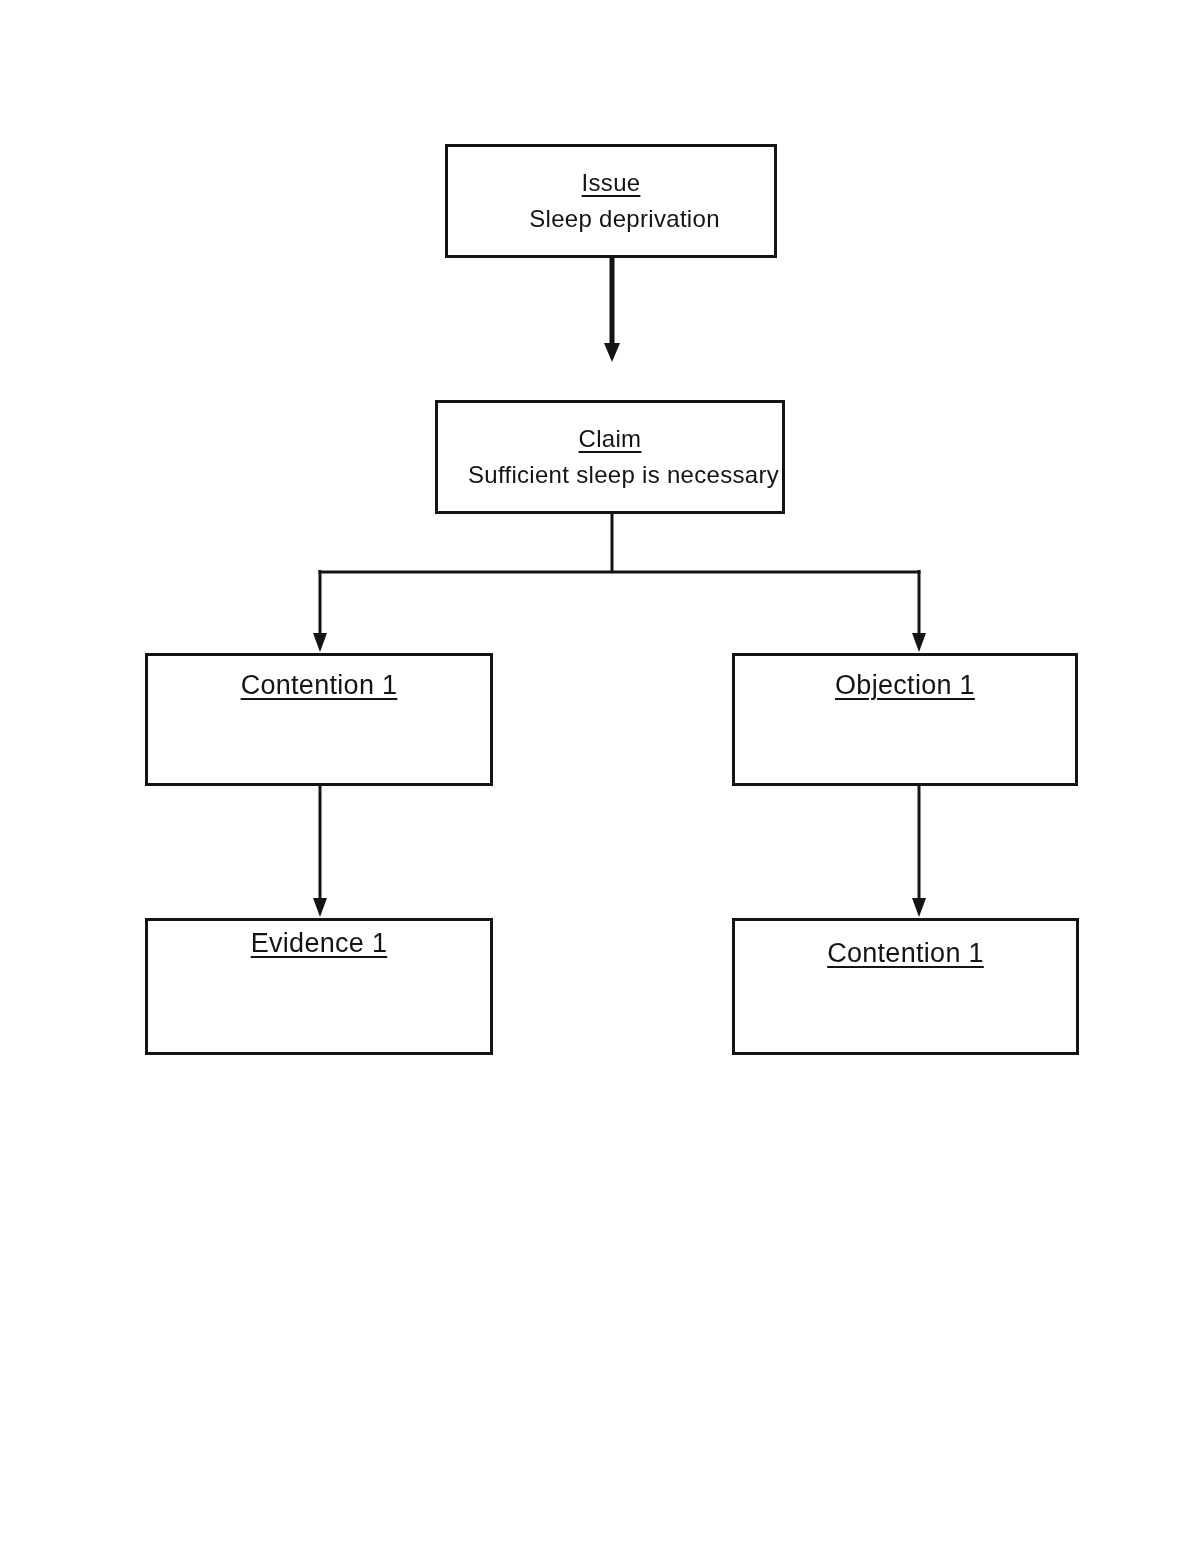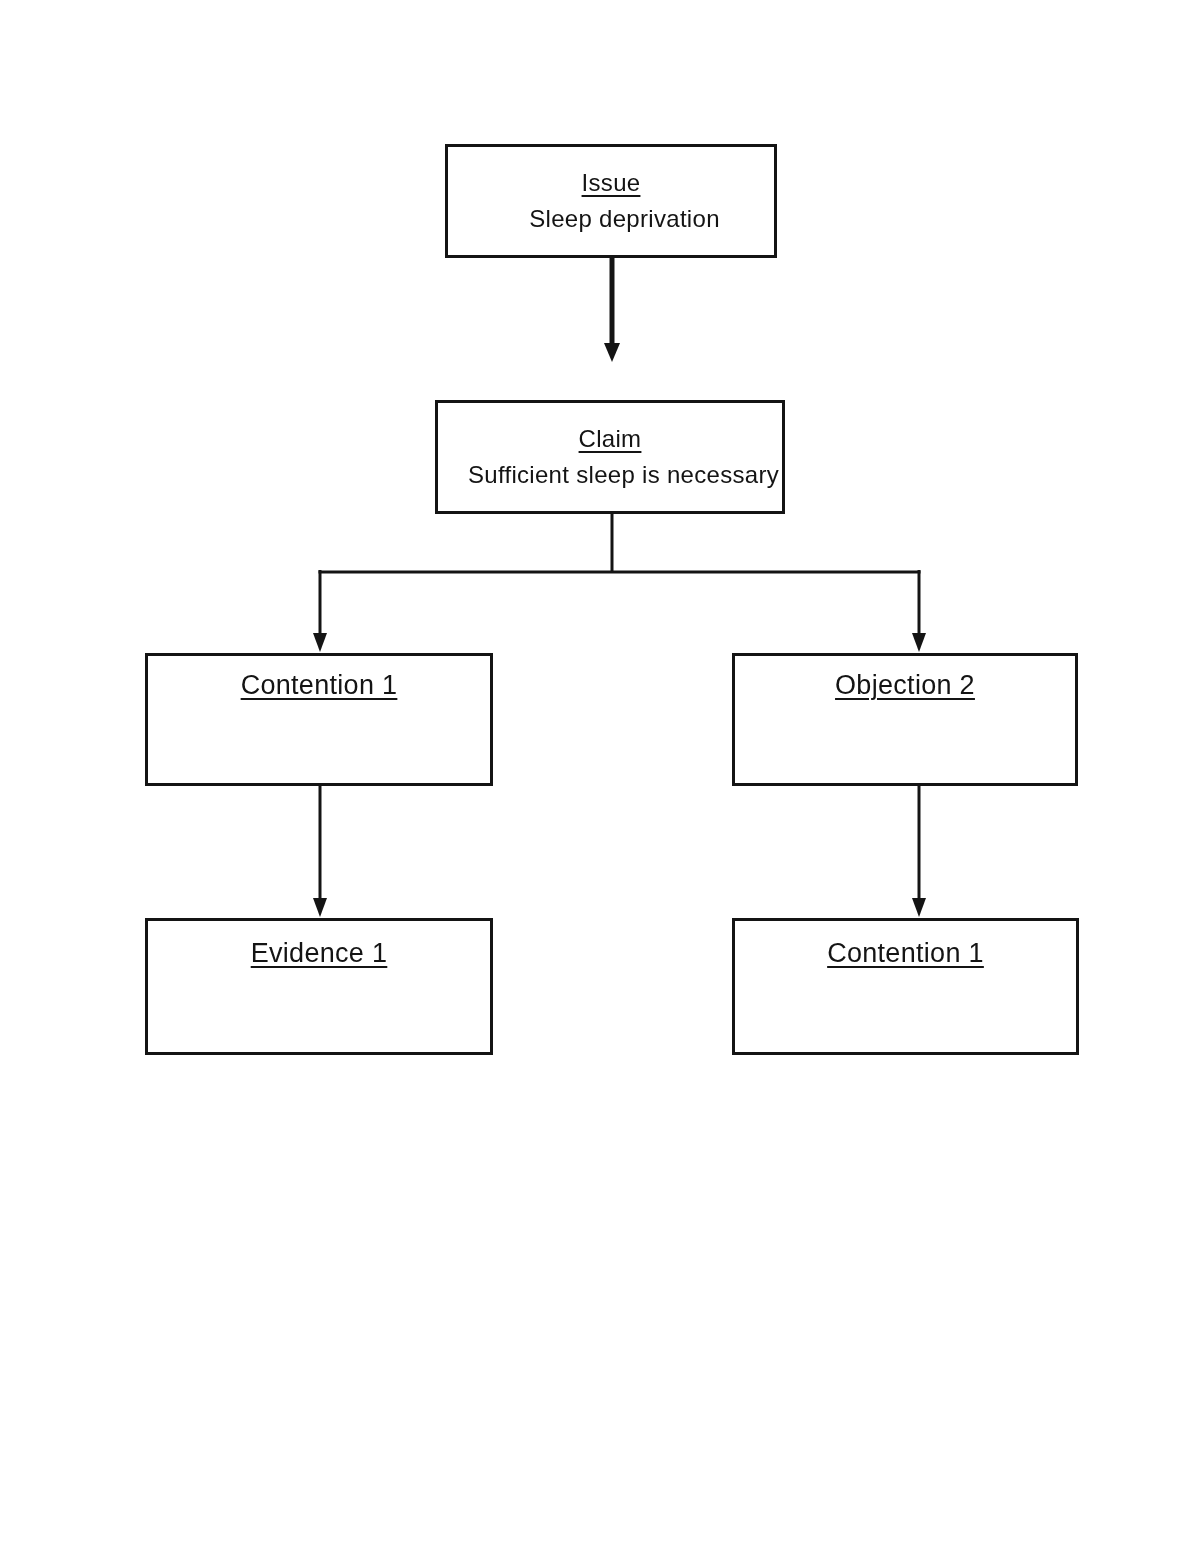--- a/index.html
+++ b/index.html
@@ -58,21 +58,21 @@
     padding-left: 27px;
   }
   .node.single .node-title {
     font-size: 27px;
     line-height: 30px;
   }
   #node-issue        { left: 445px; top: 144px; width: 332px; height: 114px; }
   #node-claim        { left: 435px; top: 363px; width: 350px; height: 114px; margin-top: 37px; }
   #node-contention1  { left: 145px; top: 653px; width: 348px; height: 133px; padding-top: 14px; }
   #node-objection1   { left: 732px; top: 653px; width: 346px; height: 133px; padding-top: 14px; }
-  #node-evidence1    { left: 145px; top: 918px; width: 348px; height: 137px; padding-top: 17px; }
+  #node-evidence1    { left: 145px; top: 918px; width: 348px; height: 137px; padding-top: 7px; }
   #node-contention1b { left: 732px; top: 918px; width: 347px; height: 137px; padding-top: 17px; }
 </style>
 </head>
 <body>
 
 <div class="canvas">
 
   <svg class="connectors" viewBox="0 0 1200 1553" xmlns="http://www.w3.org/2000/svg">
 
     <g>
@@ -114,21 +114,21 @@
   <div class="node two-line" id="node-claim">
     <div class="node-title">Claim</div>
     <div class="node-subtitle">Sufficient sleep is necessary</div>
   </div>
 
   <div class="node single" id="node-contention1">
     <div class="node-title">Contention 1</div>
   </div>
 
   <div class="node single" id="node-objection1">
-    <div class="node-title">Objection 2</div>
+    <div class="node-title">Objection 1</div>
   </div>
 
   <div class="node single" id="node-evidence1">
     <div class="node-title">Evidence 1</div>
   </div>
 
   <div class="node single" id="node-contention1b">
     <div class="node-title">Contention 1</div>
   </div>
 

